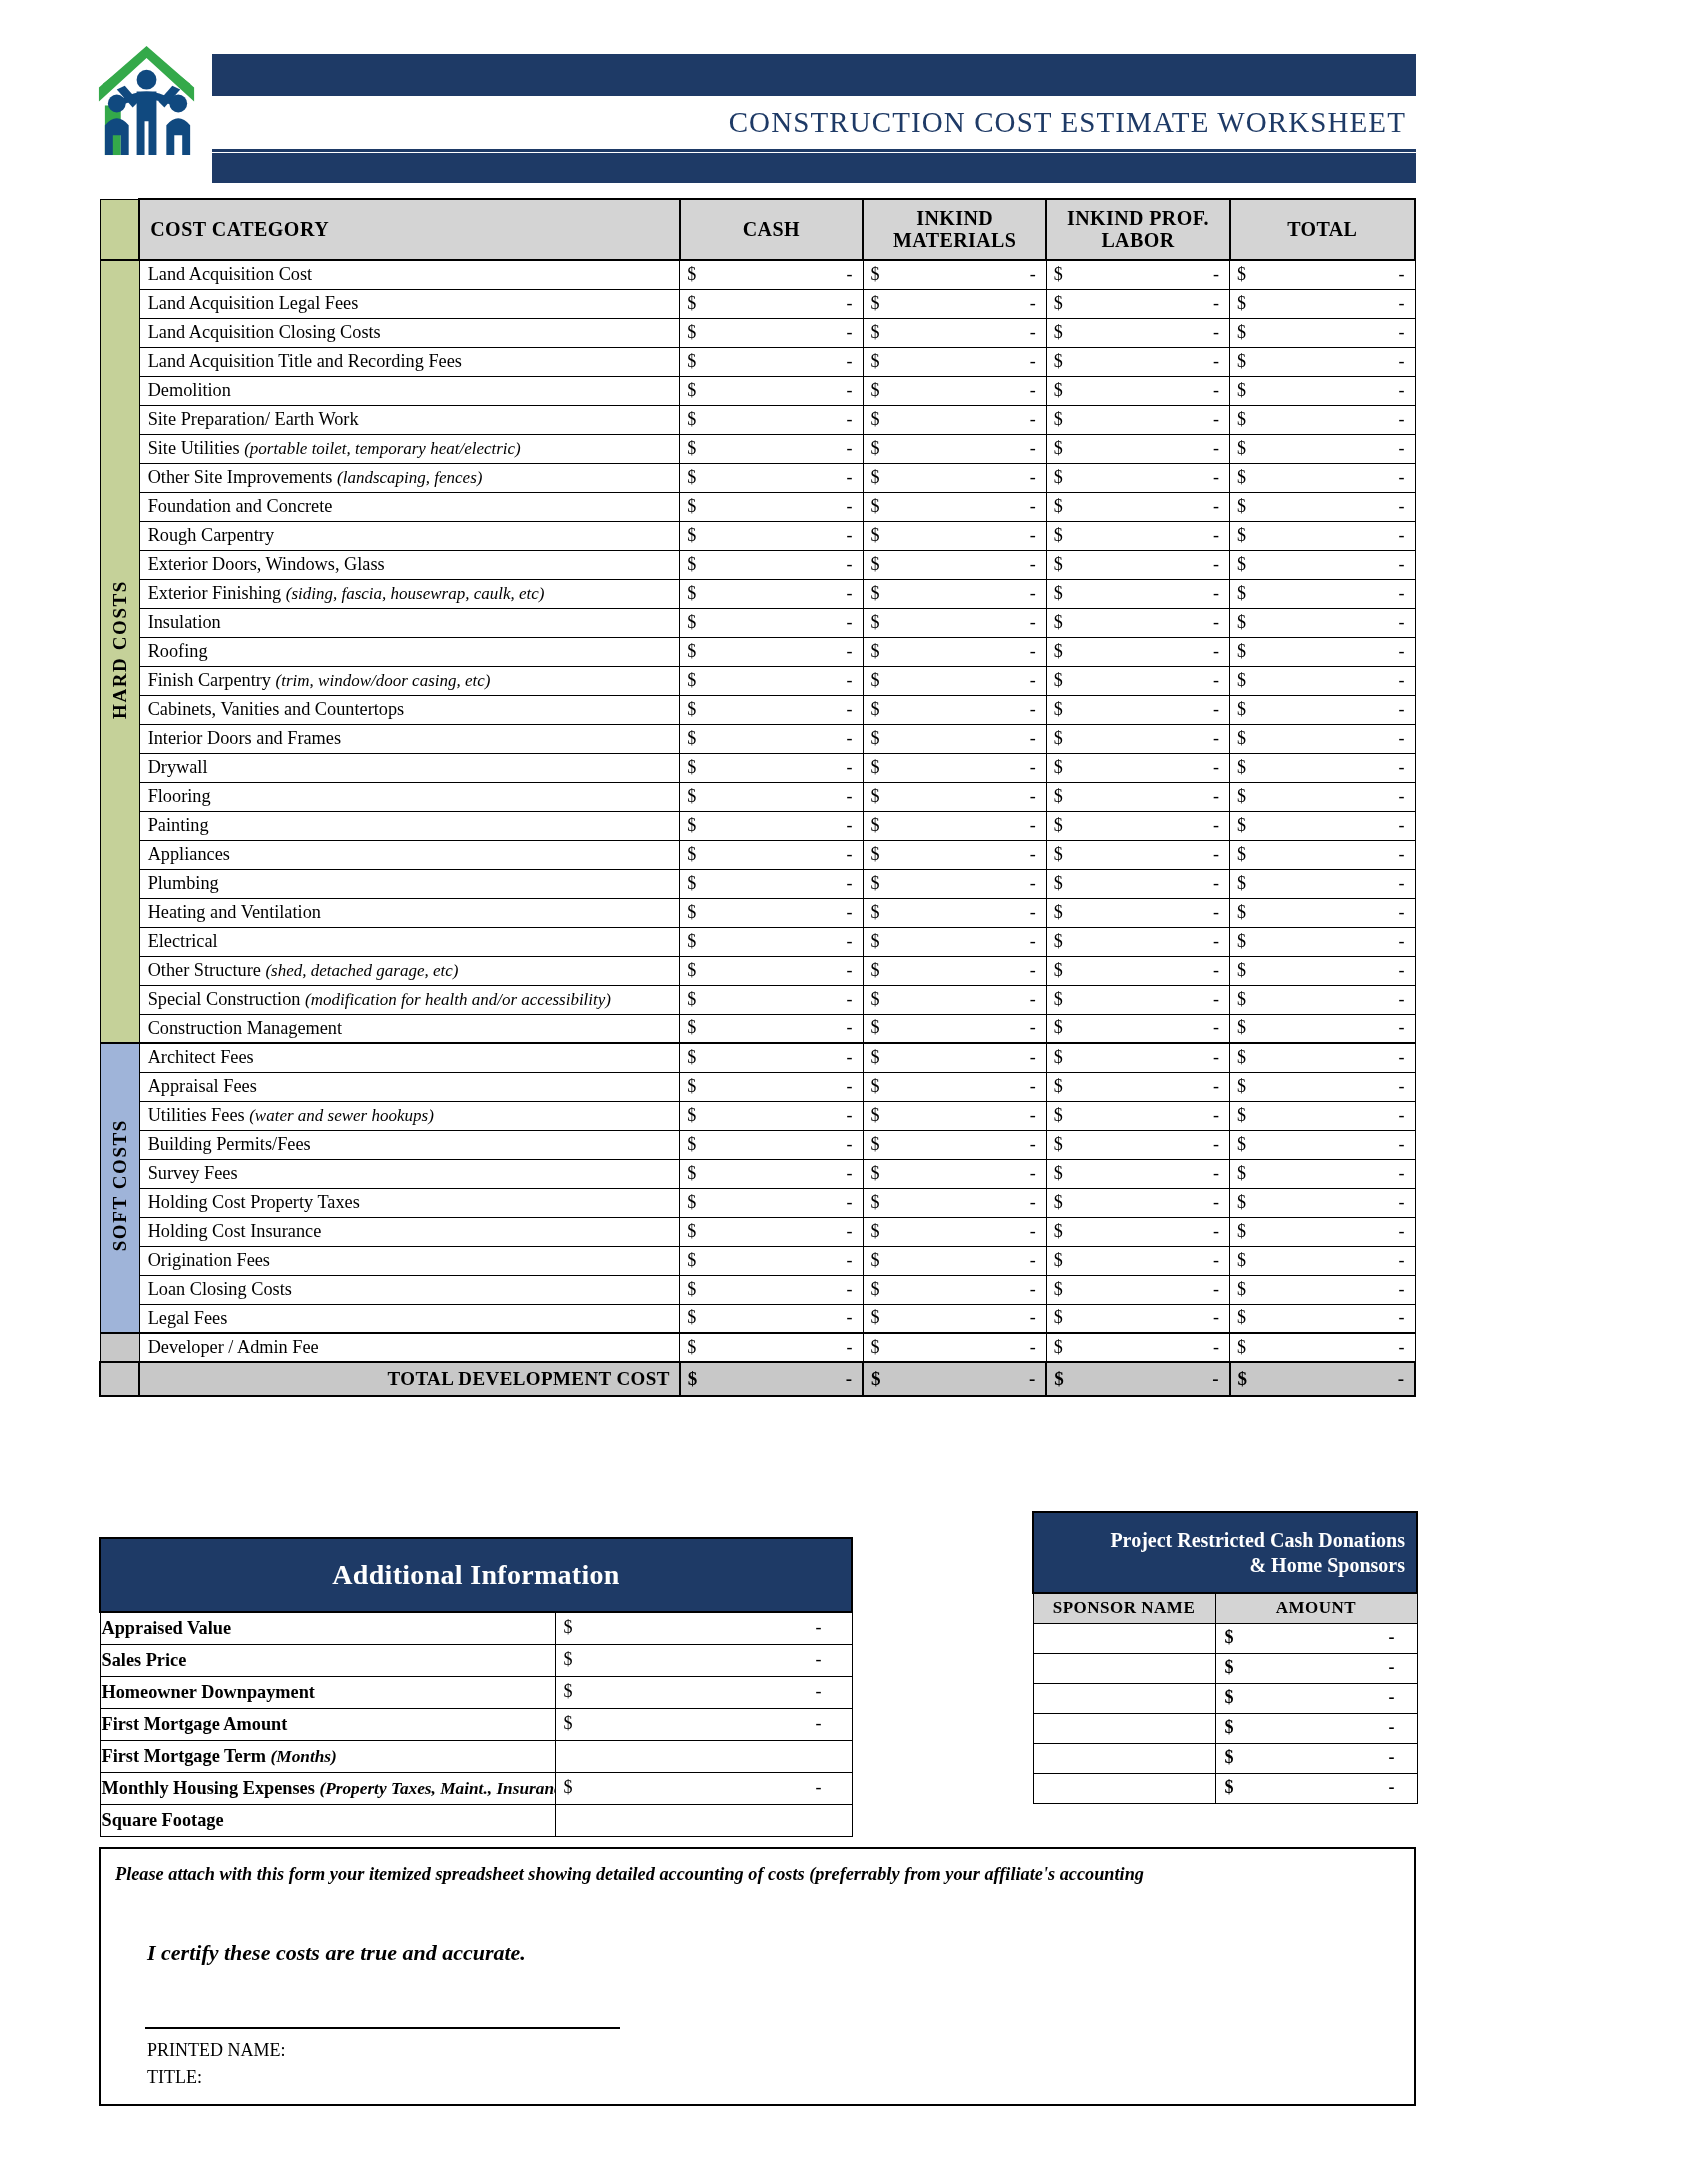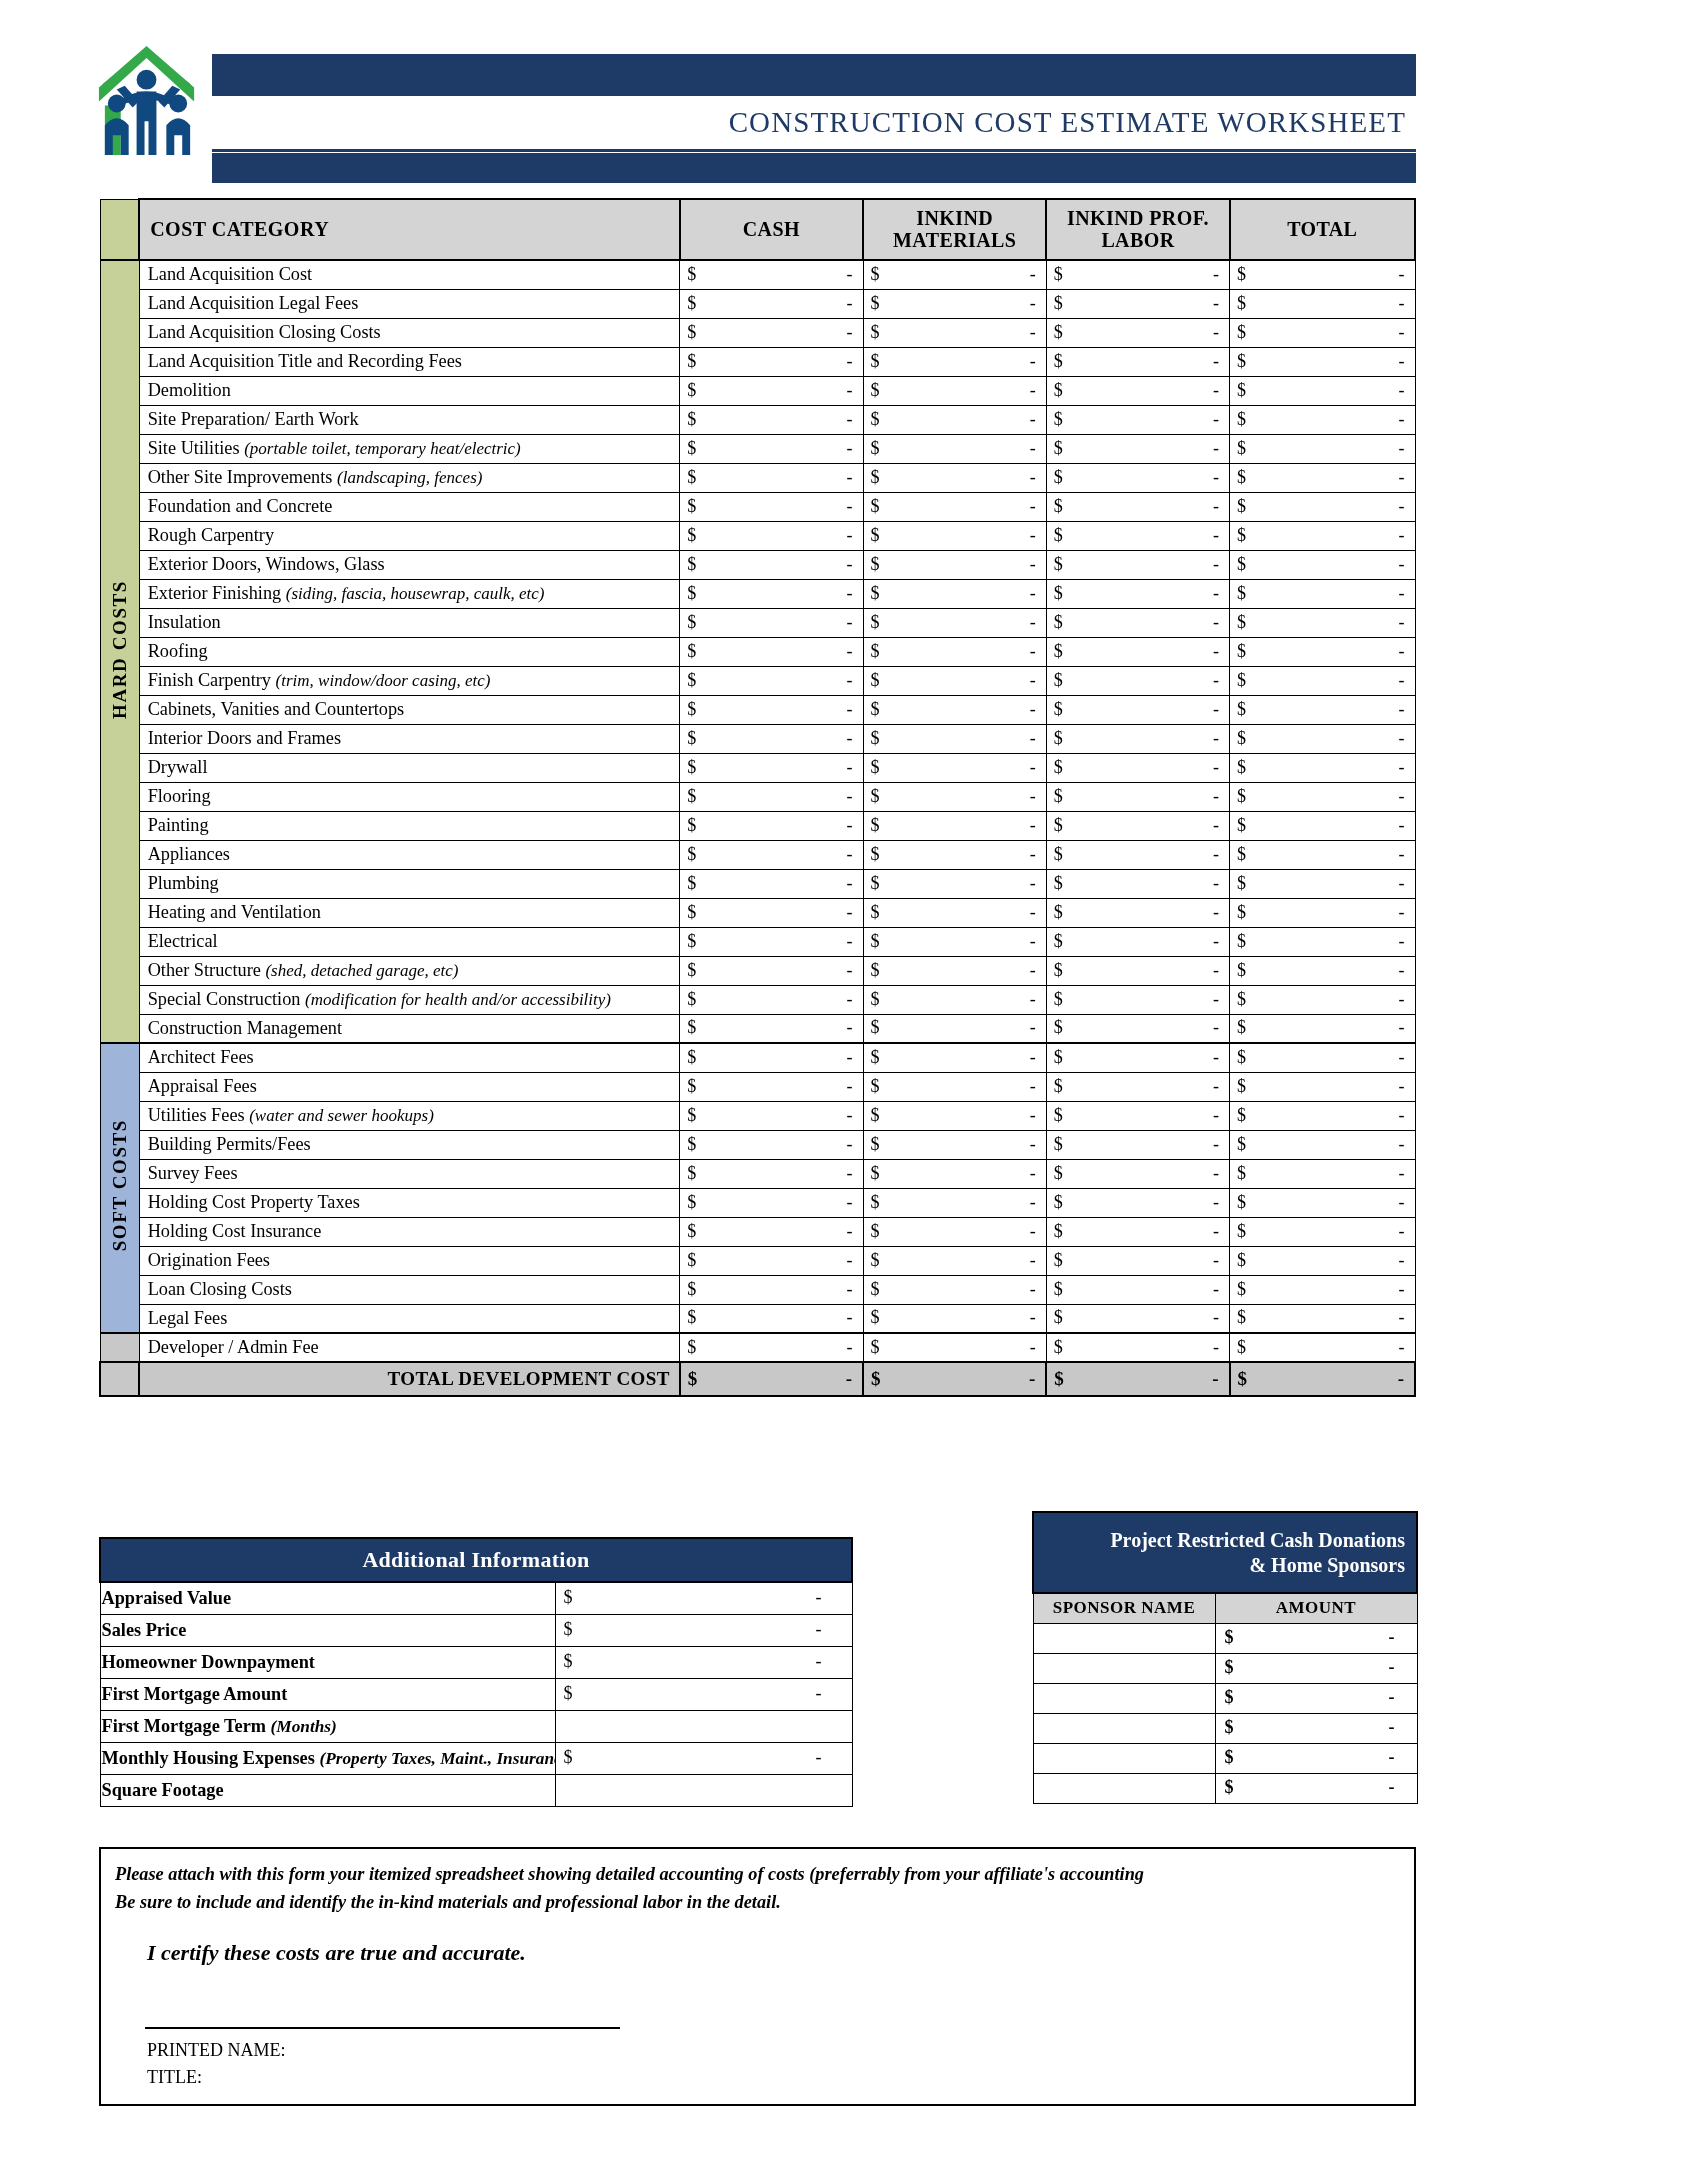--- a/index.html
+++ b/index.html
@@ -104,21 +104,21 @@
   .total-num .v { position:absolute; right:10px; top:50%; transform:translateY(-52%); }
   .total-side { background:#c8c8c8; border:2px solid #000; }
 
   
   .addl {
     position:absolute; left:99px; top:1537px; width:752px;
     border-collapse:collapse; table-layout:fixed; font-size:18px;
   }
   .addl .hd {
     background:#1e3a66; color:#fff; text-align:center;
-    font-weight:bold; font-size:22px; height:44px;
+    font-weight:bold; font-size:28px; height:74px;
     border:2px solid #000; letter-spacing:0.3px;margin-left:40px;
   }
   .addl td.lbl {
     border:1.5px solid #000; height:32px; 
     font-weight:bold; font-size:18.3px; white-space:nowrap; overflow:hidden;
   }
   .addl td.lbl i { font-style:italic; font-weight:bold; font-size:17.3px; }
   .addl td.val { border:1.5px solid #000; position:relative; height:32px; }
   .addl td.val .d { position:absolute; left:8px; top:50%; transform:translateY(-52%); font-weight:normal; }
   .addl td.val .v { position:absolute; right:30px; top:50%; transform:translateY(-52%); font-weight:normal; }
@@ -1086,21 +1086,20 @@
             <span class="d">$</span>
             <span class="v">-</span>
           </td>
         </tr>
       </tbody>
   </table>
 
   <div class="certify">
     <div class="cert-note">
       <div>Please attach with this form your itemized spreadsheet showing detailed accounting of costs (preferrably from your affiliate's accounting</div>
-      <div>Be sure to include and identify the in-kind materials and professional labor in the detail.</div>
     </div>
     <div class="cert-stmt">I certify these costs are true and accurate.</div>
     <div class="sig-line"></div>
     <div class="sig-labels">
       <div>PRINTED NAME:</div>
       <div>TITLE:</div>
     </div>
   </div>
 
 </div>

